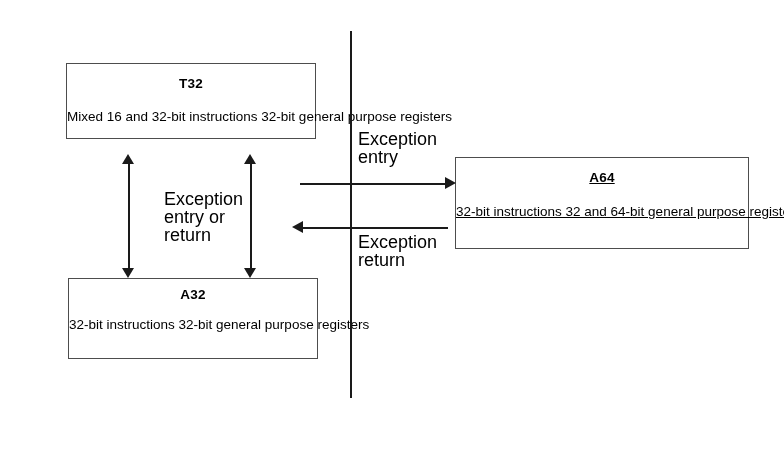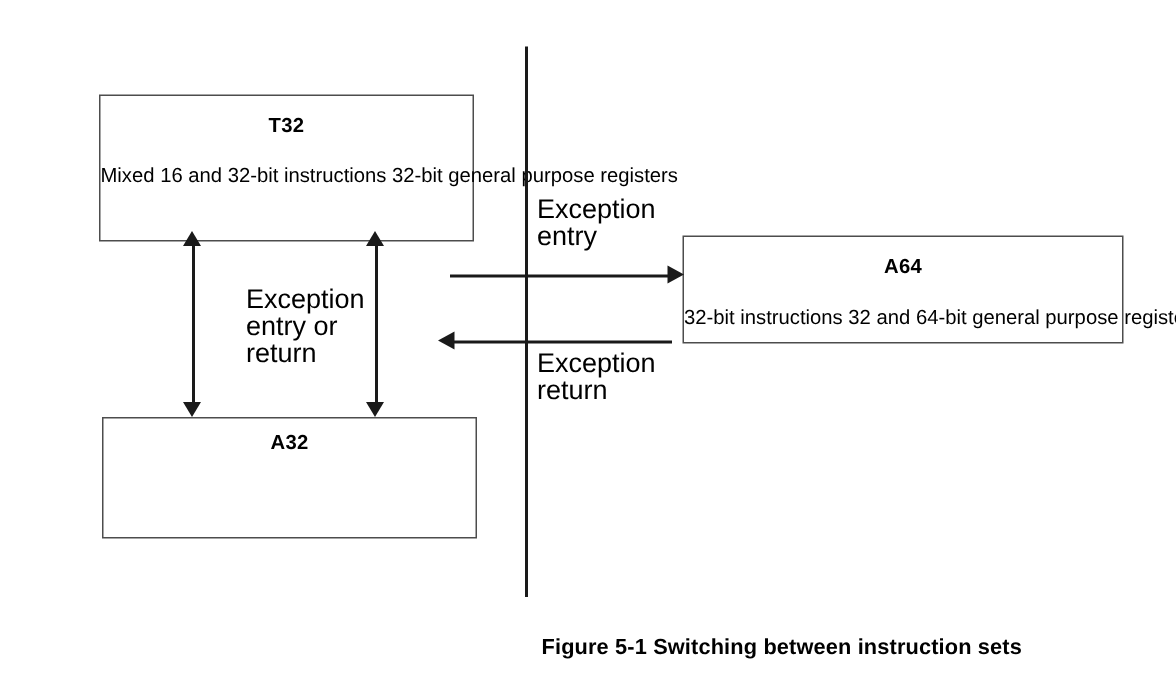--- a/index.html
+++ b/index.html
@@ -30,33 +30,33 @@
     font-size: 13.5px;
     letter-spacing: 0.2px;
   }
   .box-lines {
     font-size: 13.5px;
     line-height: 17.5px;
     white-space: nowrap;
   }
 
   #box-t32 {
-    left: 66px; top: 63px; width: 250px; height: 98px;
+    left: 66px; top: 63px; width: 250px; height: 76px;
   }
   #box-t32 .box-title { margin-top: 12px; }
   #box-t32 .box-lines { margin-top: 17px; }
 
   #box-a32 {
     left: 68px; top: 278px; width: 250px; height: 81px;
   }
   #box-a32 .box-title { margin-top: 8px; }
   #box-a32 .box-lines { margin-top: 14px; }
 
   #box-a64 {
-    left: 455px; top: 157px; width: 294px; height: 72px;
+    left: 455px; top: 157px; width: 294px; height: 92px; text-decoration: underline;
   }
   #box-a64 .box-title { margin-top: 12px; }
   #box-a64 .box-lines { margin-top: 18px; }
 
   
   #divider {
     position: absolute;
     left: 350px; top: 31px;
     width: 2px; height: 367px;
     background: #1a1a1a;
@@ -154,20 +154,22 @@
 <div id="page">
 
   <div class="box" id="box-t32">
     <div class="box-title">T32</div>
     <div class="box-lines">Mixed 16 and 32-bit instructions
 32-bit general purpose registers</div>
   </div>
 
   <div class="box" id="box-a32">
     <div class="box-title">A32</div>
+    <div class="box-lines">32-bit instructions
+32-bit general purpose registers</div>
   </div>
 
   <div class="box" id="box-a64">
     <div class="box-title">A64</div>
     <div class="box-lines">32-bit instructions
 32 and 64-bit general purpose registers</div>
   </div>
 
   <div id="divider"></div>
 
@@ -194,15 +196,14 @@
   </div>
 
   <div class="label" id="label-center">Exception
 entry or
 return</div>
   <div class="label" id="label-entry">Exception
 entry</div>
   <div class="label" id="label-return">Exception
 return</div>
 
-  <div id="caption">Figure 5-1 Switching between instruction sets</div>
 
 </div>
 
 </body></html>

